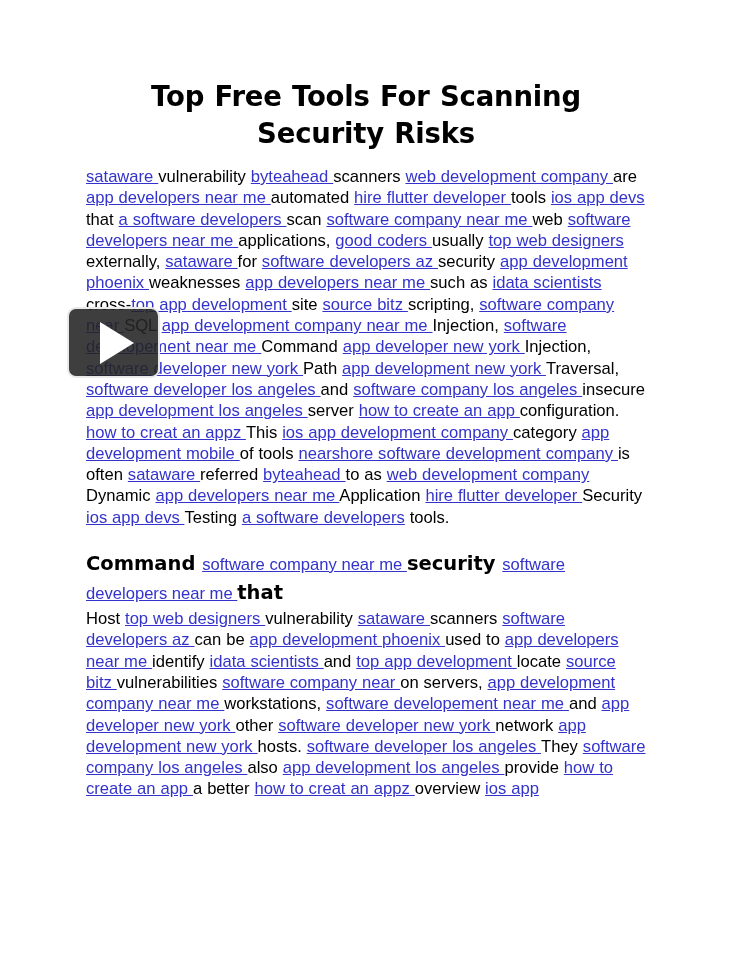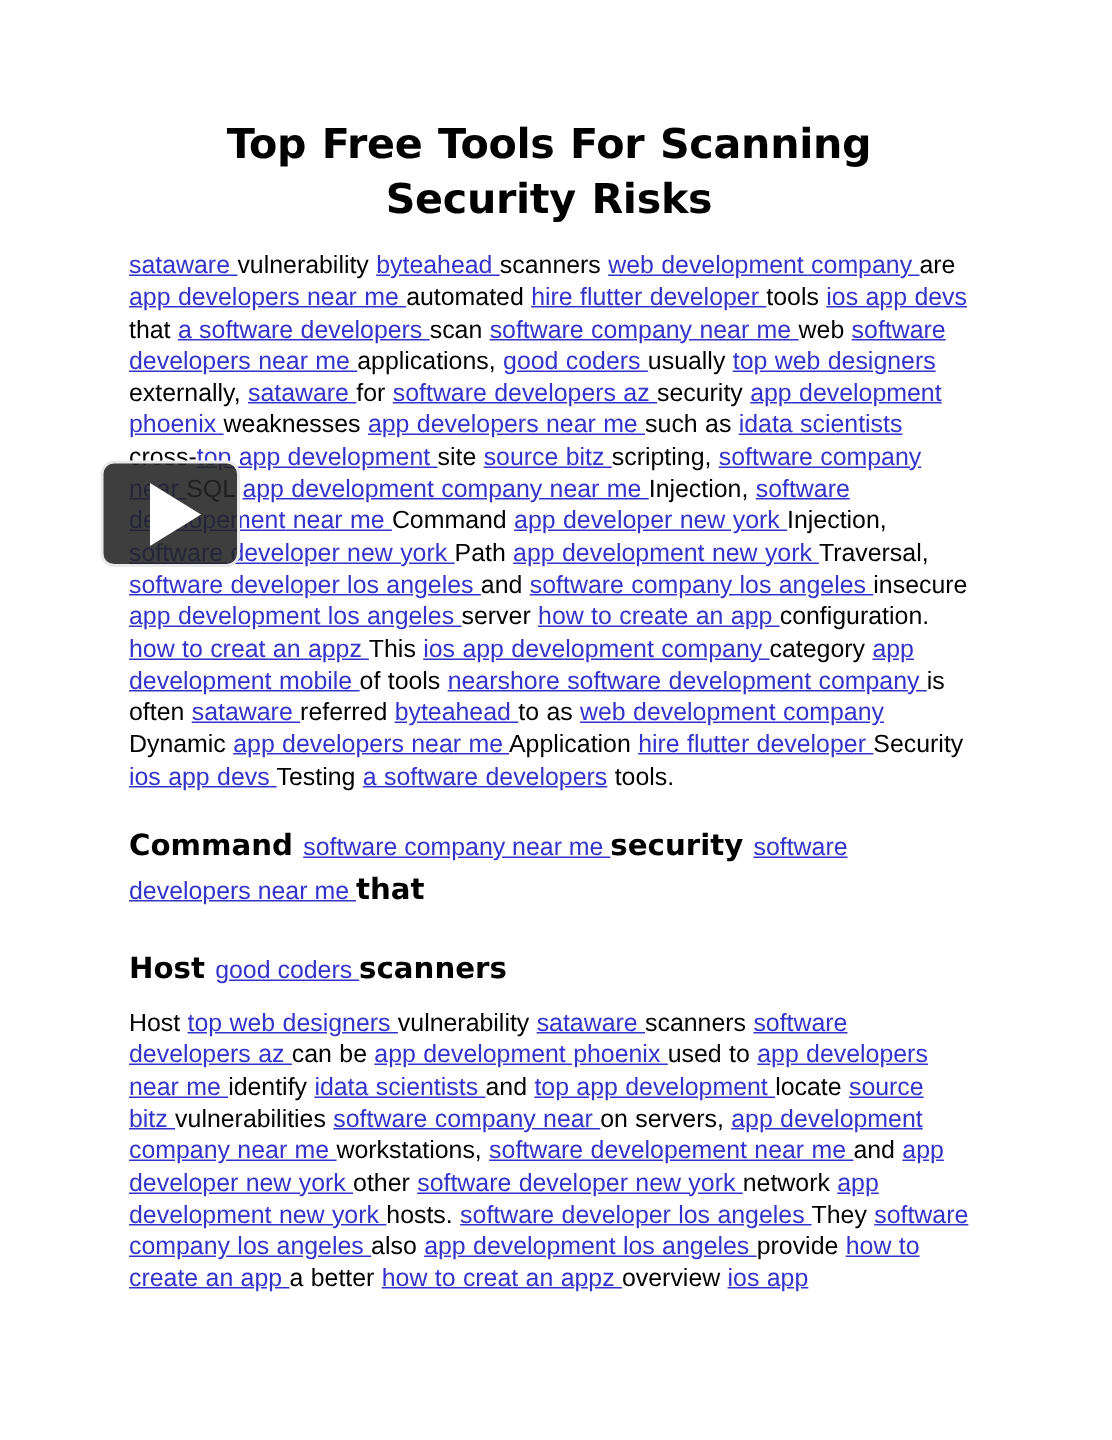--- a/index.html
+++ b/index.html
@@ -118,21 +118,20 @@
 <div class="page">
 
   <div class="content">
 
     <h1 class="doc-title">Top Free Tools For Scanning Security Risks</h1>
 
     <p class="body-text"><a class="lnk">sataware </a><span>vulnerability </span><a class="lnk">byteahead </a><span>scanners </span><a class="lnk">web development company </a><span>are </span><a class="lnk">app developers near me </a><span>automated </span><a class="lnk">hire flutter developer </a><span>tools </span><a class="lnk">ios app devs </a><span>that </span><a class="lnk">a software developers </a><span>scan </span><a class="lnk">software company near me </a><span>web </span><a class="lnk">software developers near me </a><span>applications, </span><a class="lnk">good coders </a><span>usually </span><a class="lnk">top web designers </a><span>externally, </span><a class="lnk">sataware </a><span>for </span><a class="lnk">software developers az </a><span>security </span><a class="lnk">app development phoenix </a><span>weaknesses </span><a class="lnk">app developers near me </a><span>such as </span><a class="lnk">idata scientists </a><span>cross-</span><a class="lnk">top app development </a><span>site </span><a class="lnk">source bitz </a><span>scripting, </span><a class="lnk">software company near </a><span>SQL </span><a class="lnk">app development company near me </a><span>Injection, </span><a class="lnk">software developement near me </a><span>Command </span><a class="lnk">app developer new york </a><span>Injection, </span><a class="lnk">software developer new york </a><span>Path </span><a class="lnk">app development new york </a><span>Traversal, </span><a class="lnk">software developer los angeles </a><span>and </span><a class="lnk">software company los angeles </a><span>insecure </span><a class="lnk">app development los angeles </a><span>server </span><a class="lnk">how to create an app </a><span>configuration. </span><a class="lnk">how to creat an appz </a><span>This </span><a class="lnk">ios app development company </a><span>category </span><a class="lnk">app development mobile </a><span>of tools </span><a class="lnk">nearshore software development company </a><span>is often </span><a class="lnk">sataware </a><span>referred </span><a class="lnk">byteahead </a><span>to as </span><a class="lnk">web development company </a><span>Dynamic </span><a class="lnk">app developers near me </a><span>Application </span><a class="lnk">hire flutter developer </a><span>Security </span><a class="lnk">ios app devs </a><span>Testing </span><a class="lnk">a software developers</a><span> tools.</span></p>
 
     <h2 class="sec-heading"><span>Command </span><a class="lnk">software company near me </a><span>security </span><a class="lnk">software developers near me </a><span>that</span></h2>
 
-    <h3 class="sub-heading"><span>Host </span><a class="lnk">good coders </a><span>scanners</span></h3>
 
     <p class="body-text"><span>Host </span><a class="lnk">top web designers </a><span>vulnerability </span><a class="lnk">sataware </a><span>scanners </span><a class="lnk">software developers az </a><span>can be </span><a class="lnk">app development phoenix </a><span>used to </span><a class="lnk">app developers near me </a><span>identify </span><a class="lnk">idata scientists </a><span>and </span><a class="lnk">top app development </a><span>locate </span><a class="lnk">source bitz </a><span>vulnerabilities </span><a class="lnk">software company near </a><span>on servers, </span><a class="lnk">app development company near me </a><span>workstations, </span><a class="lnk">software developement near me </a><span>and </span><a class="lnk">app developer new york </a><span>other </span><a class="lnk">software developer new york </a><span>network </span><a class="lnk">app development new york </a><span>hosts. </span><a class="lnk">software developer los angeles </a><span>They </span><a class="lnk">software company los angeles </a><span>also </span><a class="lnk">app development los angeles </a><span>provide </span><a class="lnk">how to create an app </a><span>a better </span><a class="lnk">how to creat an appz </a><span>overview </span><a class="lnk">ios app</a></p>
 
   </div>
 
   <div class="play-overlay">
     <span class="tri"></span>
   </div>
 
 </div>

